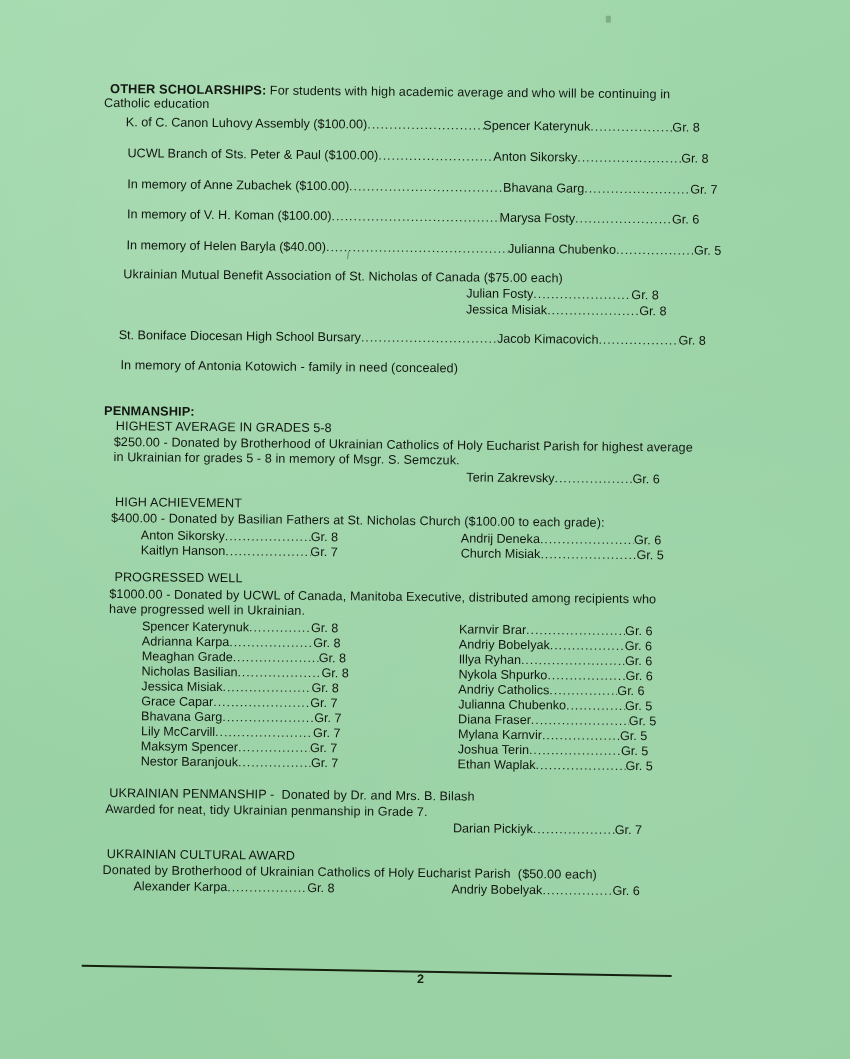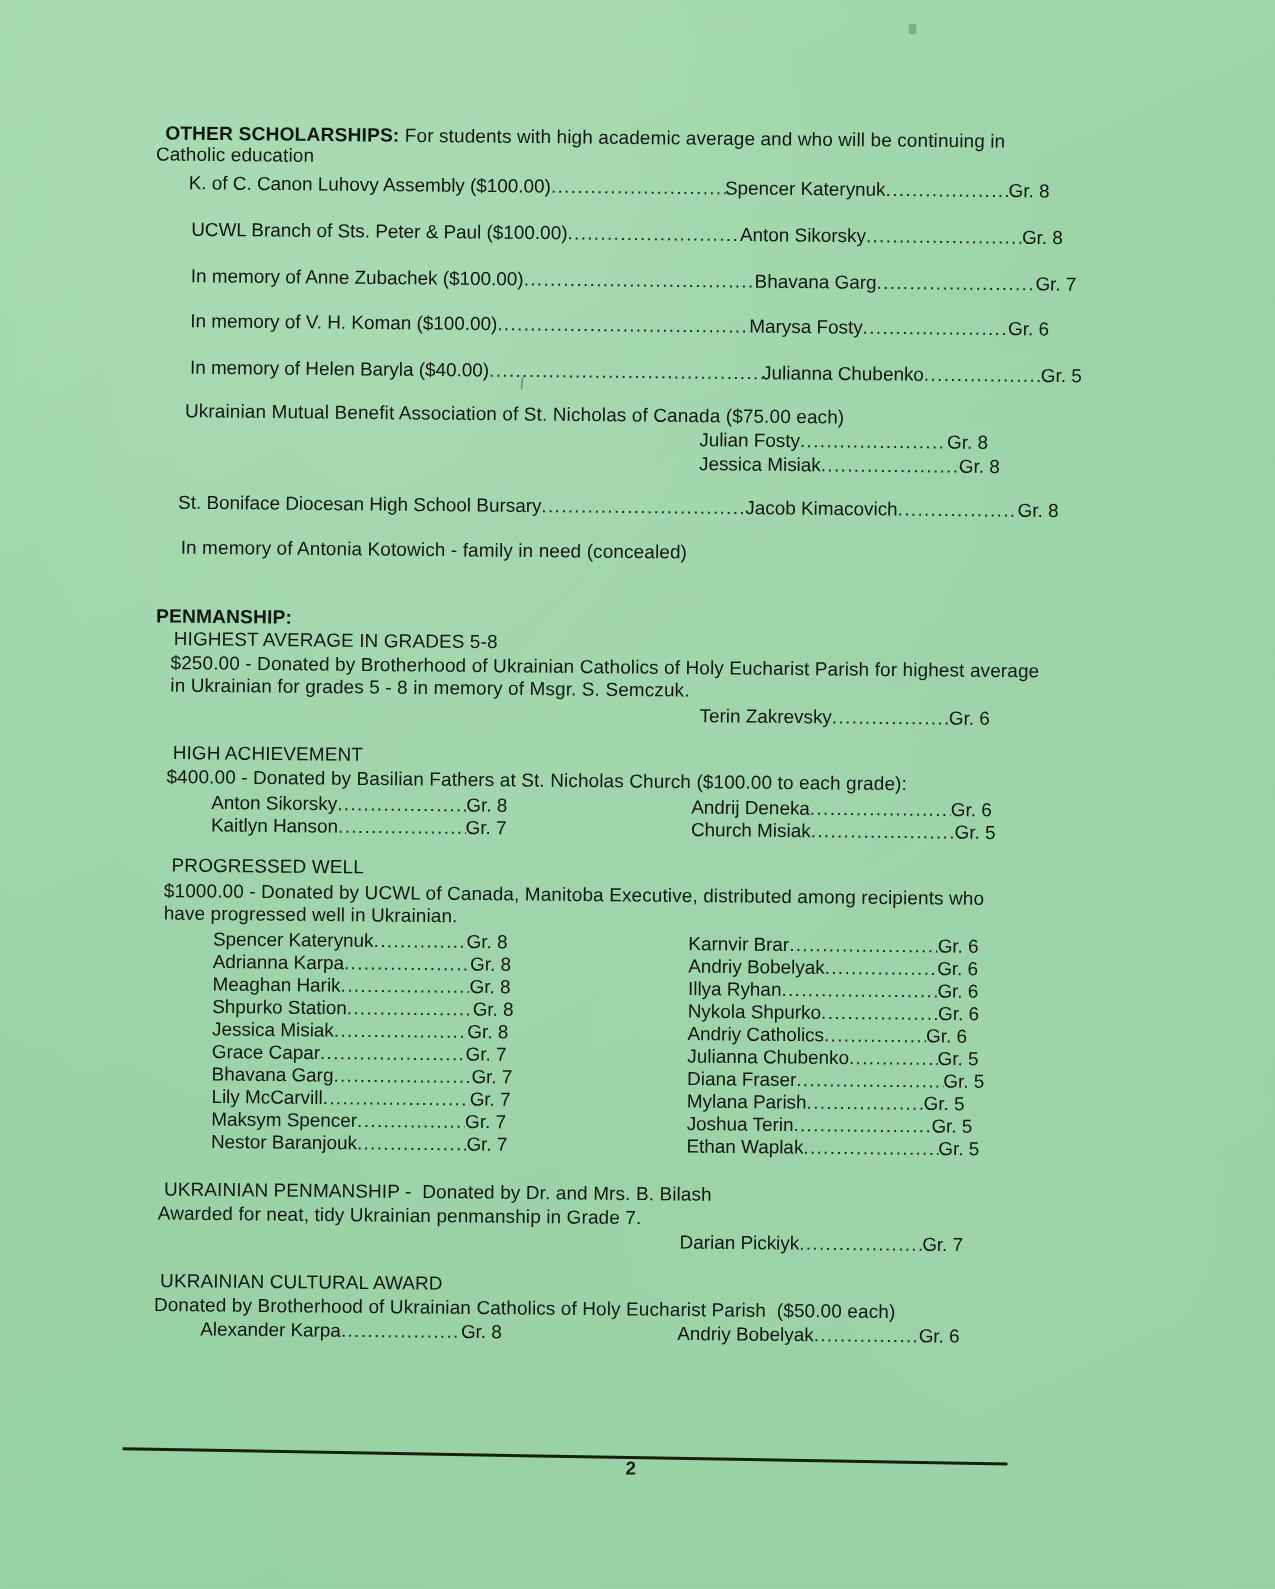--- a/index.html
+++ b/index.html
@@ -217,26 +217,26 @@
       <span class="nm">Spencer Katerynuk</span>
       <span class="lead" style="width:62px;">.....................</span>
       <span class="gr">Gr. 8</span>
     </div>
   <div class="row" style="left:143px; top:637px;">
       <span class="nm">Adrianna Karpa</span>
       <span class="lead" style="width:84px;">............................</span>
       <span class="gr">Gr. 8</span>
     </div>
   <div class="row" style="left:143px; top:652px;">
-      <span class="nm">Meaghan Harik</span>
+      <span class="nm">Meaghan Grade</span>
       <span class="lead" style="width:86px;">.............................</span>
       <span class="gr">Gr. 8</span>
     </div>
   <div class="row" style="left:143px; top:667px;">
-      <span class="nm">Shpurko Station</span>
+      <span class="nm">Nicholas Basilian</span>
       <span class="lead" style="width:84px;">............................</span>
       <span class="gr">Gr. 8</span>
     </div>
   <div class="row" style="left:143px; top:682px;">
       <span class="nm">Jessica Misiak</span>
       <span class="lead" style="width:89px;">..............................</span>
       <span class="gr">Gr. 8</span>
     </div>
   <div class="row" style="left:143px; top:697px;">
       <span class="nm">Grace Capar</span>
@@ -293,21 +293,21 @@
       <span class="nm">Julianna Chubenko</span>
       <span class="lead" style="width:59px;">....................</span>
       <span class="gr">Gr. 5</span>
     </div>
   <div class="row" style="left:460px; top:712px;">
       <span class="nm">Diana Fraser</span>
       <span class="lead" style="width:98px;">................................</span>
       <span class="gr">Gr. 5</span>
     </div>
   <div class="row" style="left:460px; top:727px;">
-      <span class="nm">Mylana Parish</span>
+      <span class="nm">Mylana Karnvir</span>
       <span class="lead" style="width:78px;">.........................</span>
       <span class="gr">Gr. 5</span>
     </div>
   <div class="row" style="left:460px; top:742px;">
       <span class="nm">Joshua Terin</span>
       <span class="lead" style="width:92px;">..............................</span>
       <span class="gr">Gr. 5</span>
     </div>
   <div class="row" style="left:460px; top:757px;">
       <span class="nm">Ethan Waplak</span>

